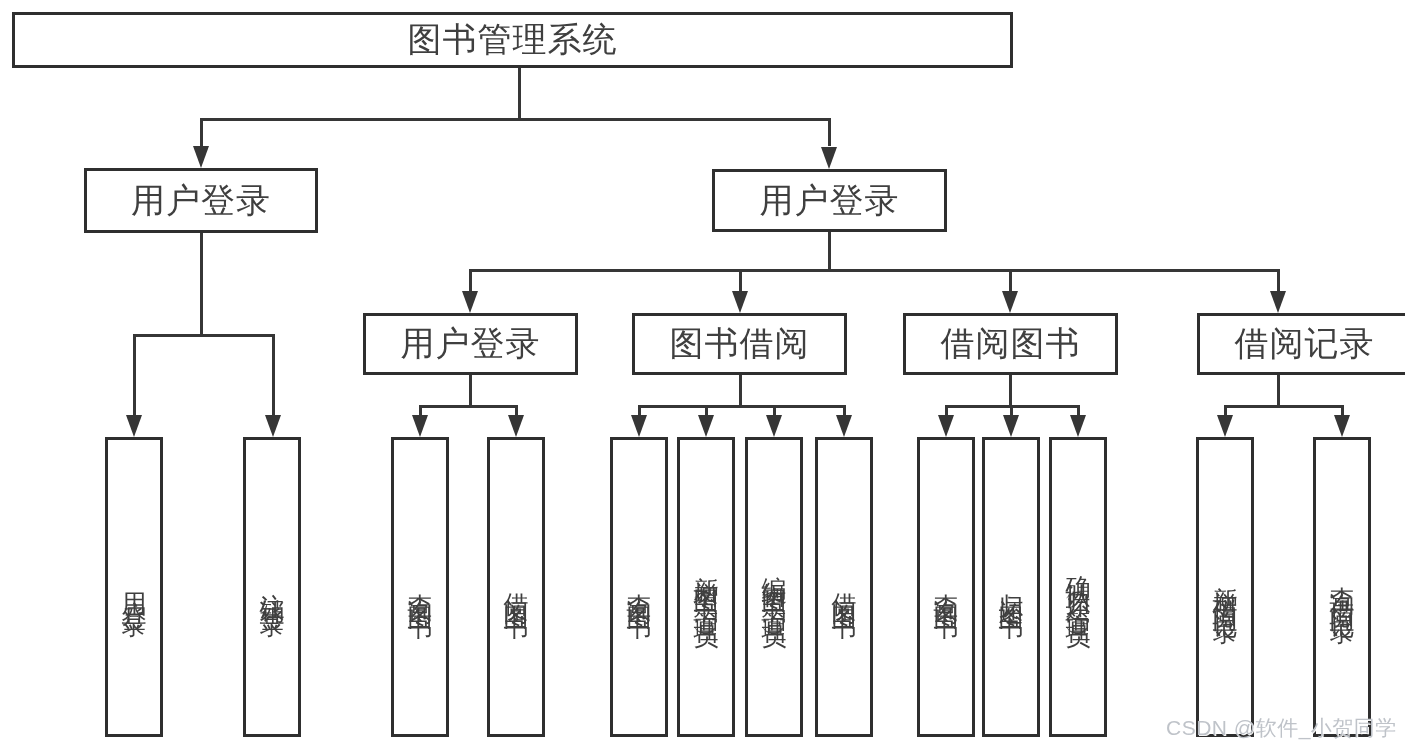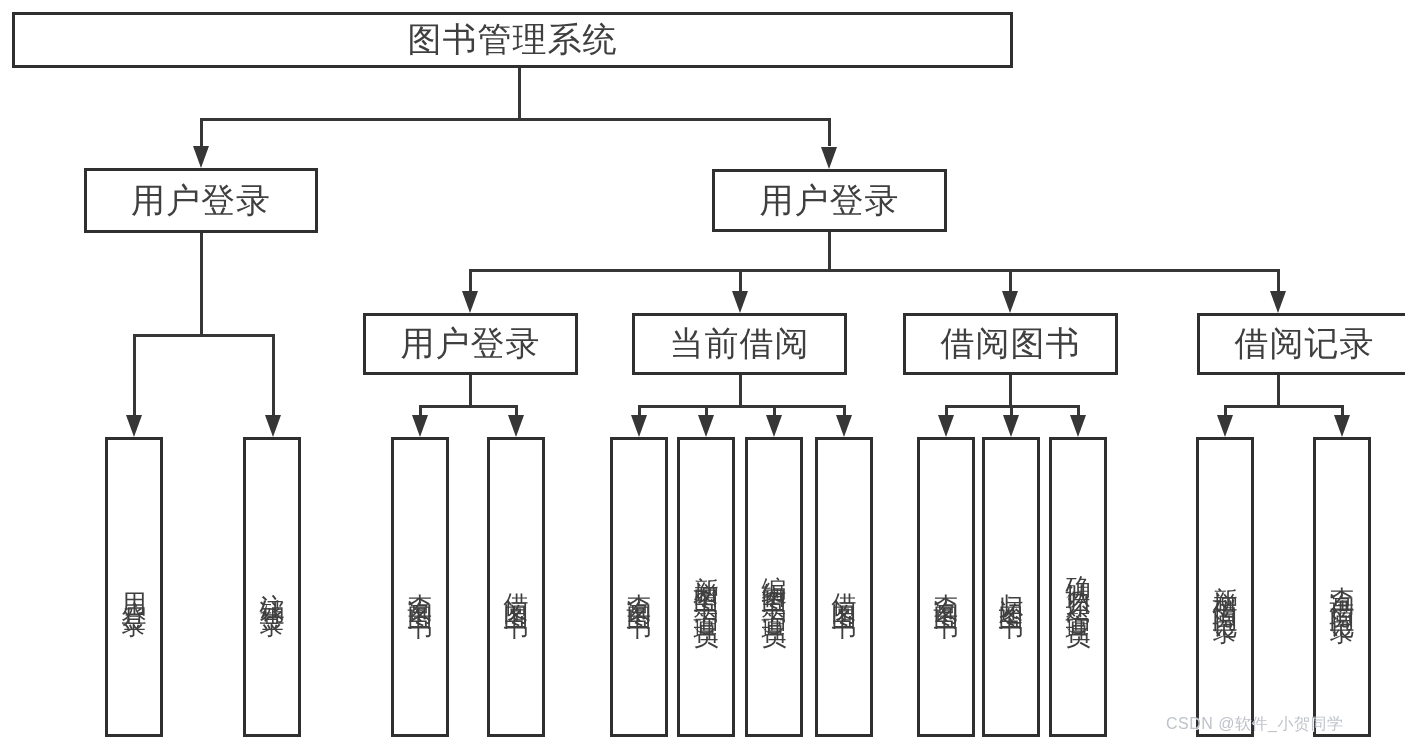--- a/index.html
+++ b/index.html
@@ -28,21 +28,21 @@
   }
   .vl{position:absolute;width:3px;background:var(--line);}
   .hl{position:absolute;height:3px;background:var(--line);}
   .ah{
     position:absolute;width:0;height:0;
     border-left:8px solid transparent;border-right:8px solid transparent;
     border-top:22px solid var(--line);
   }
   #watermark{
     position:absolute;left:1166px;top:714px;z-index:10;
-    font-size:16px;color:var(--wm);letter-spacing:0.5px;
+    font-size:21px;color:var(--wm);letter-spacing:0.5px;
     text-shadow:1px 1px 0 rgba(255,255,255,0.95);
     white-space:nowrap;
   }
 </style>
 </head>
 <body>
 
 <div id="canvas">
 
   <div class="box" style="left:12px;top:12px;width:1001px;height:56px;">图书管理系统</div>
@@ -69,21 +69,21 @@
   <div class="vl" style="left:469px;top:269px;height:24px;"></div>
   <div class="ah" style="left:462px;top:291px;"></div>
   <div class="vl" style="left:739px;top:269px;height:24px;"></div>
   <div class="ah" style="left:732px;top:291px;"></div>
   <div class="vl" style="left:1009px;top:269px;height:24px;"></div>
   <div class="ah" style="left:1002px;top:291px;"></div>
   <div class="vl" style="left:1277px;top:269px;height:24px;"></div>
   <div class="ah" style="left:1270px;top:291px;"></div>
 
   <div class="box" style="left:363px;top:313px;width:215px;height:62px;">用户登录</div>
-  <div class="box" style="left:632px;top:313px;width:215px;height:62px;">当前借阅</div>
+  <div class="box" style="left:632px;top:313px;width:215px;height:62px;">图书借阅</div>
   <div class="box" style="left:903px;top:313px;width:215px;height:62px;">借阅图书</div>
   <div class="box" style="left:1197px;top:313px;width:215px;height:62px;">借阅记录</div>
 
   <div class="vl" style="left:469px;top:375px;height:32px;"></div>
   <div class="hl" style="left:419px;top:405px;width:99px;"></div>
   <div class="vl" style="left:419px;top:405px;height:10px;"></div>
   <div class="ah" style="left:412px;top:415px;"></div>
   <div class="vl" style="left:515px;top:405px;height:10px;"></div>
   <div class="ah" style="left:508px;top:415px;"></div>
 

